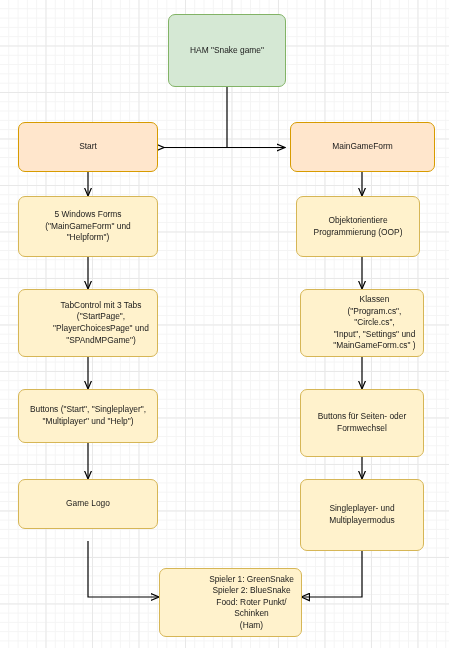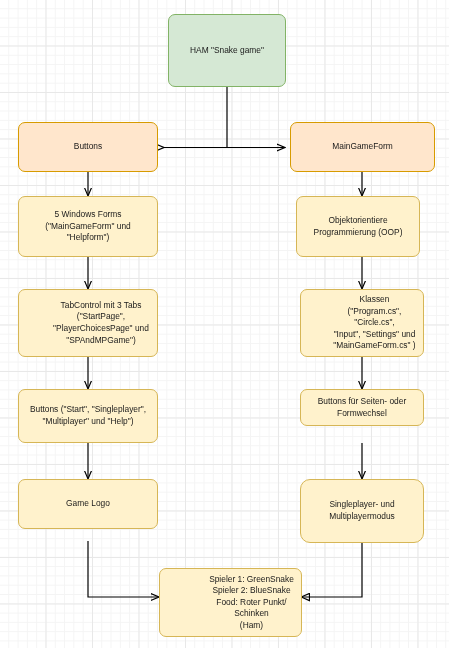--- a/index.html
+++ b/index.html
@@ -102,21 +102,21 @@
     <path d="M88,541 L88,597 L158.5,597" marker-end="url(#ah)"></path>
 
     <path d="M362,541 L362,597 L301.5,597" marker-end="url(#ah)"></path>
   </svg>
 
   <div class="node node-green" style="left:168px; top:14px; width:118px; height:73px;">
     <span>HAM "Snake game"</span>
   </div>
 
   <div class="node node-orange" style="left:18px; top:122px; width:140px; height:50px;">
-    <span>Buttons</span>
+    <span>Start</span>
   </div>
   <div class="node node-orange" style="left:290px; top:122px; width:145px; height:50px;">
     <span>MainGameForm</span>
   </div>
 
   <div class="node node-yellow" style="left:18px; top:196px; width:140px; height:61px;">
     <span>5 Windows Forms
 ("MainGameForm" und
 "Helpform")</span>
   </div>
@@ -137,25 +137,25 @@
   <div class="node node-yellow" style="left:296px; top:196px; width:124px; height:61px;">
     <span>Objektorientiere
 Programmierung (OOP)</span>
   </div>
   <div class="node node-yellow" style="left:300px; top:289px; width:124px; height:68px;padding-left:31px;">
     <span>Klassen
 ("Program.cs", "Circle.cs",
 "Input", "Settings" und
 "MainGameForm.cs" )</span>
   </div>
-  <div class="node node-yellow" style="left:300px; top:389px; width:124px; height:37px;">
+  <div class="node node-yellow" style="left:300px; top:389px; width:124px; height:68px;">
     <span>Buttons für Seiten- oder
 Formwechsel</span>
   </div>
-  <div class="node node-yellow" style="left:300px; top:479px; width:124px; height:64px;border-radius:10px;">
+  <div class="node node-yellow" style="left:300px; top:479px; width:124px; height:72px;">
     <span>Singleplayer- und
 Multiplayermodus</span>
   </div>
 
   <div class="node node-yellow" style="left:159px; top:568px; width:143px; height:69px;padding-left:48px;">
     <span>Spieler 1: GreenSnake
 Spieler 2: BlueSnake
 Food: Roter Punkt/ Schinken
 (Ham)</span>
   </div>

